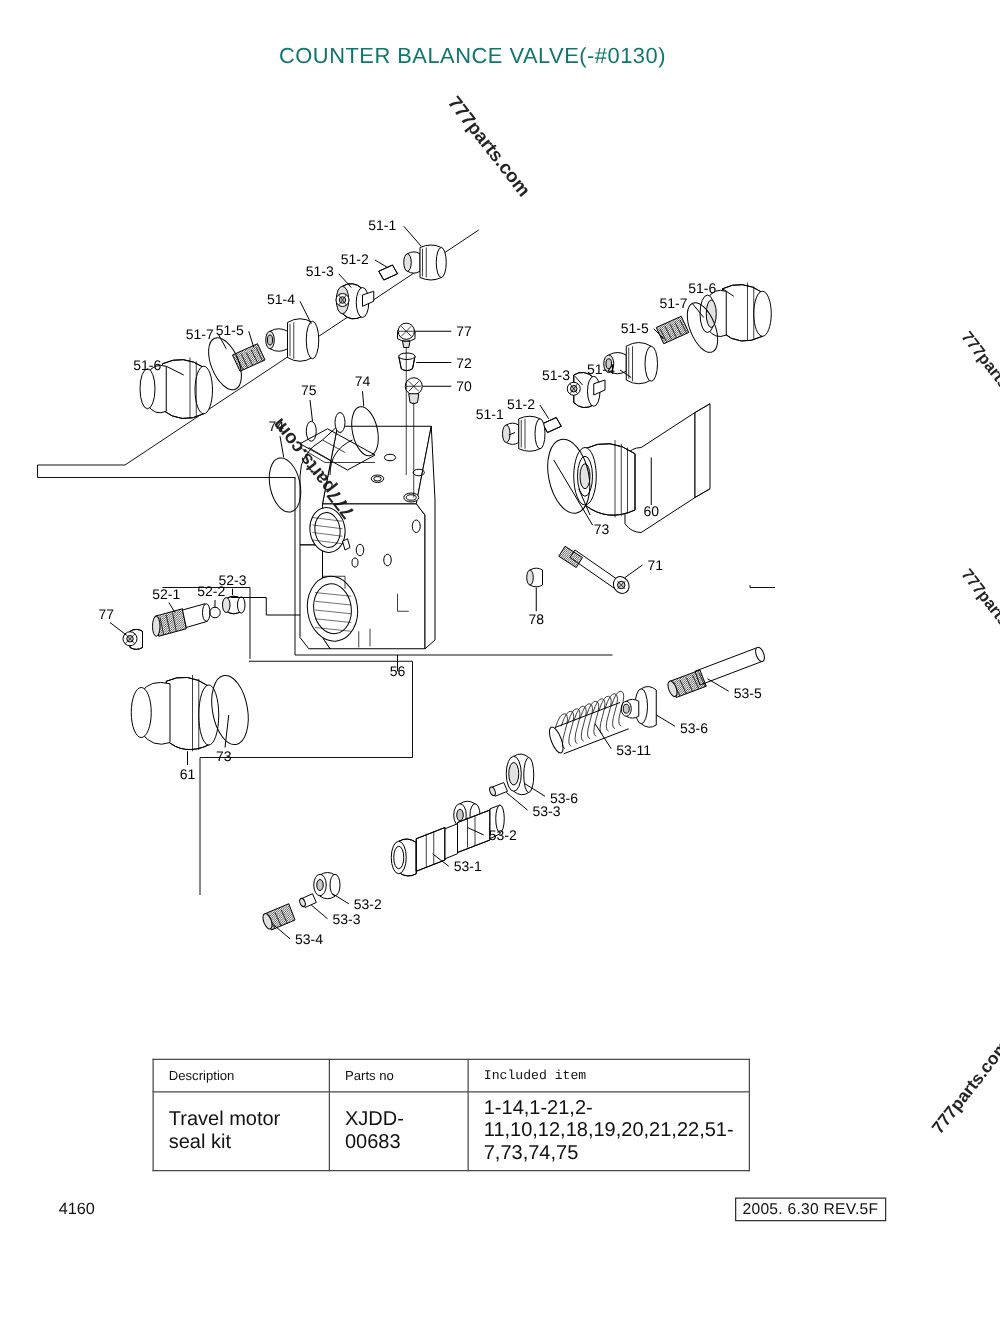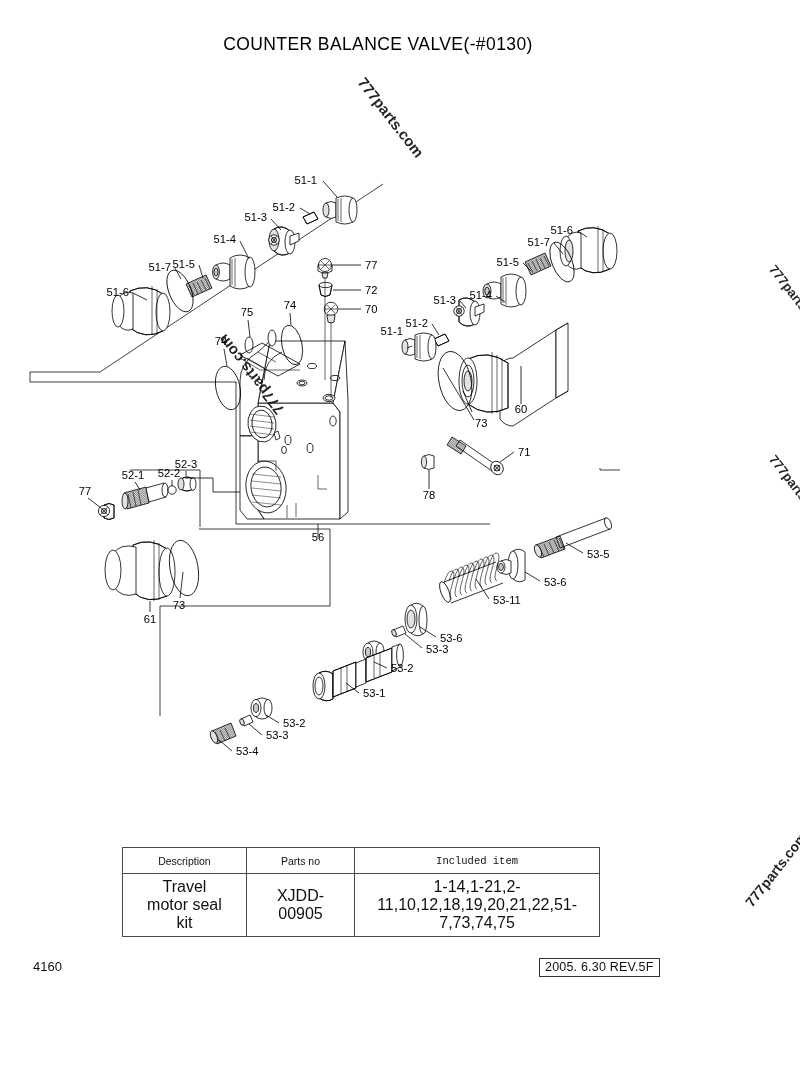--- a/index.html
+++ b/index.html
@@ -1,42 +1,42 @@
 <!DOCTYPE html>
 <html><head>
 <meta charset="utf-8">
 <style>
   html,body{margin:0;padding:0;background:#ffffff;}
   body{width:800px;height:1067px;position:relative;overflow:hidden;
        font-family:"Liberation Sans", sans-serif;color:#000;}
   #sheet{position:absolute;inset:0;width:800px;height:1067px;}
 
   .page-title{position:absolute;left:0;top:34px;width:756px;text-align:center;
-              font-size:17.5px;letter-spacing:.4px;color:#000000;}
+              font-size:17.5px;letter-spacing:.4px;color:#0f766e;}
 
   .wm{position:absolute;color:#111;opacity:.92;white-space:nowrap;
       font-family:"Liberation Sans", sans-serif;font-weight:600;pointer-events:none;}
   .wm-top{left:368px;top:74px;font-size:15px;transform:rotate(52deg);transform-origin:0 0;}
   .wm-body{left:274px;top:418px;font-size:15px;transform:rotate(232deg);transform-origin:0 0;}
   .wm-r1{left:778px;top:262px;font-size:13px;transform:rotate(52deg);transform-origin:0 0;}
   .wm-r2{left:778px;top:452px;font-size:13px;transform:rotate(52deg);transform-origin:0 0;}
   .wm-r3{left:742px;top:900px;font-size:14px;transform:rotate(-52deg) ;transform-origin:0 0;}
 
   
   .kit-table{position:absolute;left:122px;top:847px;width:478px;border-collapse:collapse;
              font-size:10.5px;color:#111;}
-  .kit-table td,.kit-table th{border:1px solid #4a4a4a;padding:4px 22px;text-align:center;
+  .kit-table td,.kit-table th{border:1px solid #4a4a4a;padding:4px 12px;
                               font-weight:normal;height:17px;}
   .kit-table thead td{font-size:10.5px;}
   .c-desc{width:116px;} .c-parts{width:86px;} .c-incl{width:auto;font-family:Liberation Mono, monospace;}
   .kit-table tbody td{font-size:16px;}
 
   
-  .pg-num{position:absolute;left:33px;top:959px;font-size:13px;color:#111;}
-  .rev-box{position:absolute;left:539px;top:958px;border:1px solid #333;padding:1px 5px 2px 5px;
+  .pg-num{position:absolute;left:47px;top:959px;font-size:13px;color:#111;}
+  .rev-box{position:absolute;left:588px;top:958px;border:1px solid #333;padding:1px 5px 2px 5px;
            font-size:12.5px;color:#111;letter-spacing:.2px;}
 
   
   text.cl{font-family:"Liberation Sans", sans-serif;font-size:11.2px;fill:#000;}
   text.cl-r{text-anchor:end;}
   text.cl-m{text-anchor:middle;}
   .ln{stroke:#000;stroke-width:.8;fill:none;}
   .ln-thin{stroke:#000;stroke-width:.6;fill:none;}
   .frame{stroke:#000;stroke-width:.75;fill:none;}
   .pt{fill:#ffffff;stroke:#000;stroke-width:.8;}
@@ -563,20 +563,20 @@
   <thead>
     <tr>
       <td class="c-desc">Description</td>
       <td class="c-parts">Parts no</td>
       <td class="c-incl">Included item</td>
     </tr>
   </thead>
   <tbody>
     <tr>
       <td>Travel motor seal kit</td>
-      <td>XJDD-00905</td>
+      <td>XJDD-00683</td>
       <td>1-14,1-21,2-11,10,12,18,19,20,21,22,51-7,73,74,75</td>
     </tr>
   </tbody>
 </table>
 
 <div class="pg-num">4160</div>
 <div class="rev-box">2005. 6.30  REV.5F</div>
 
 </body></html>

